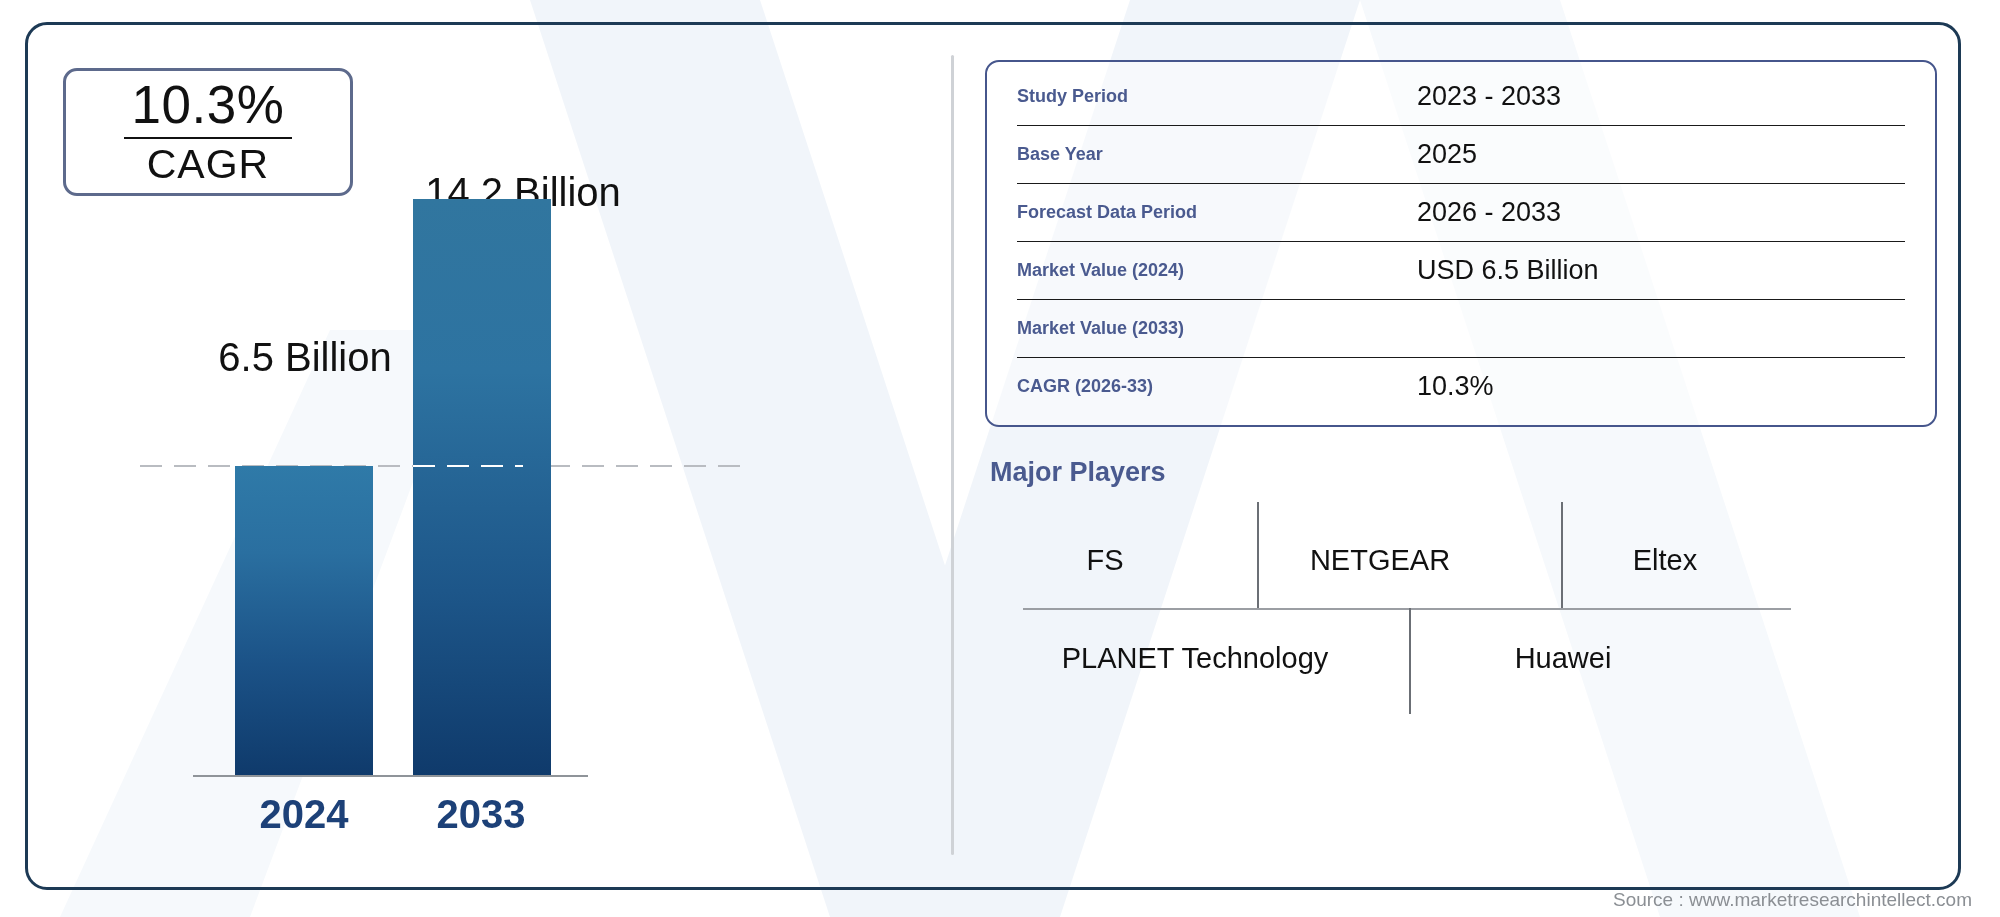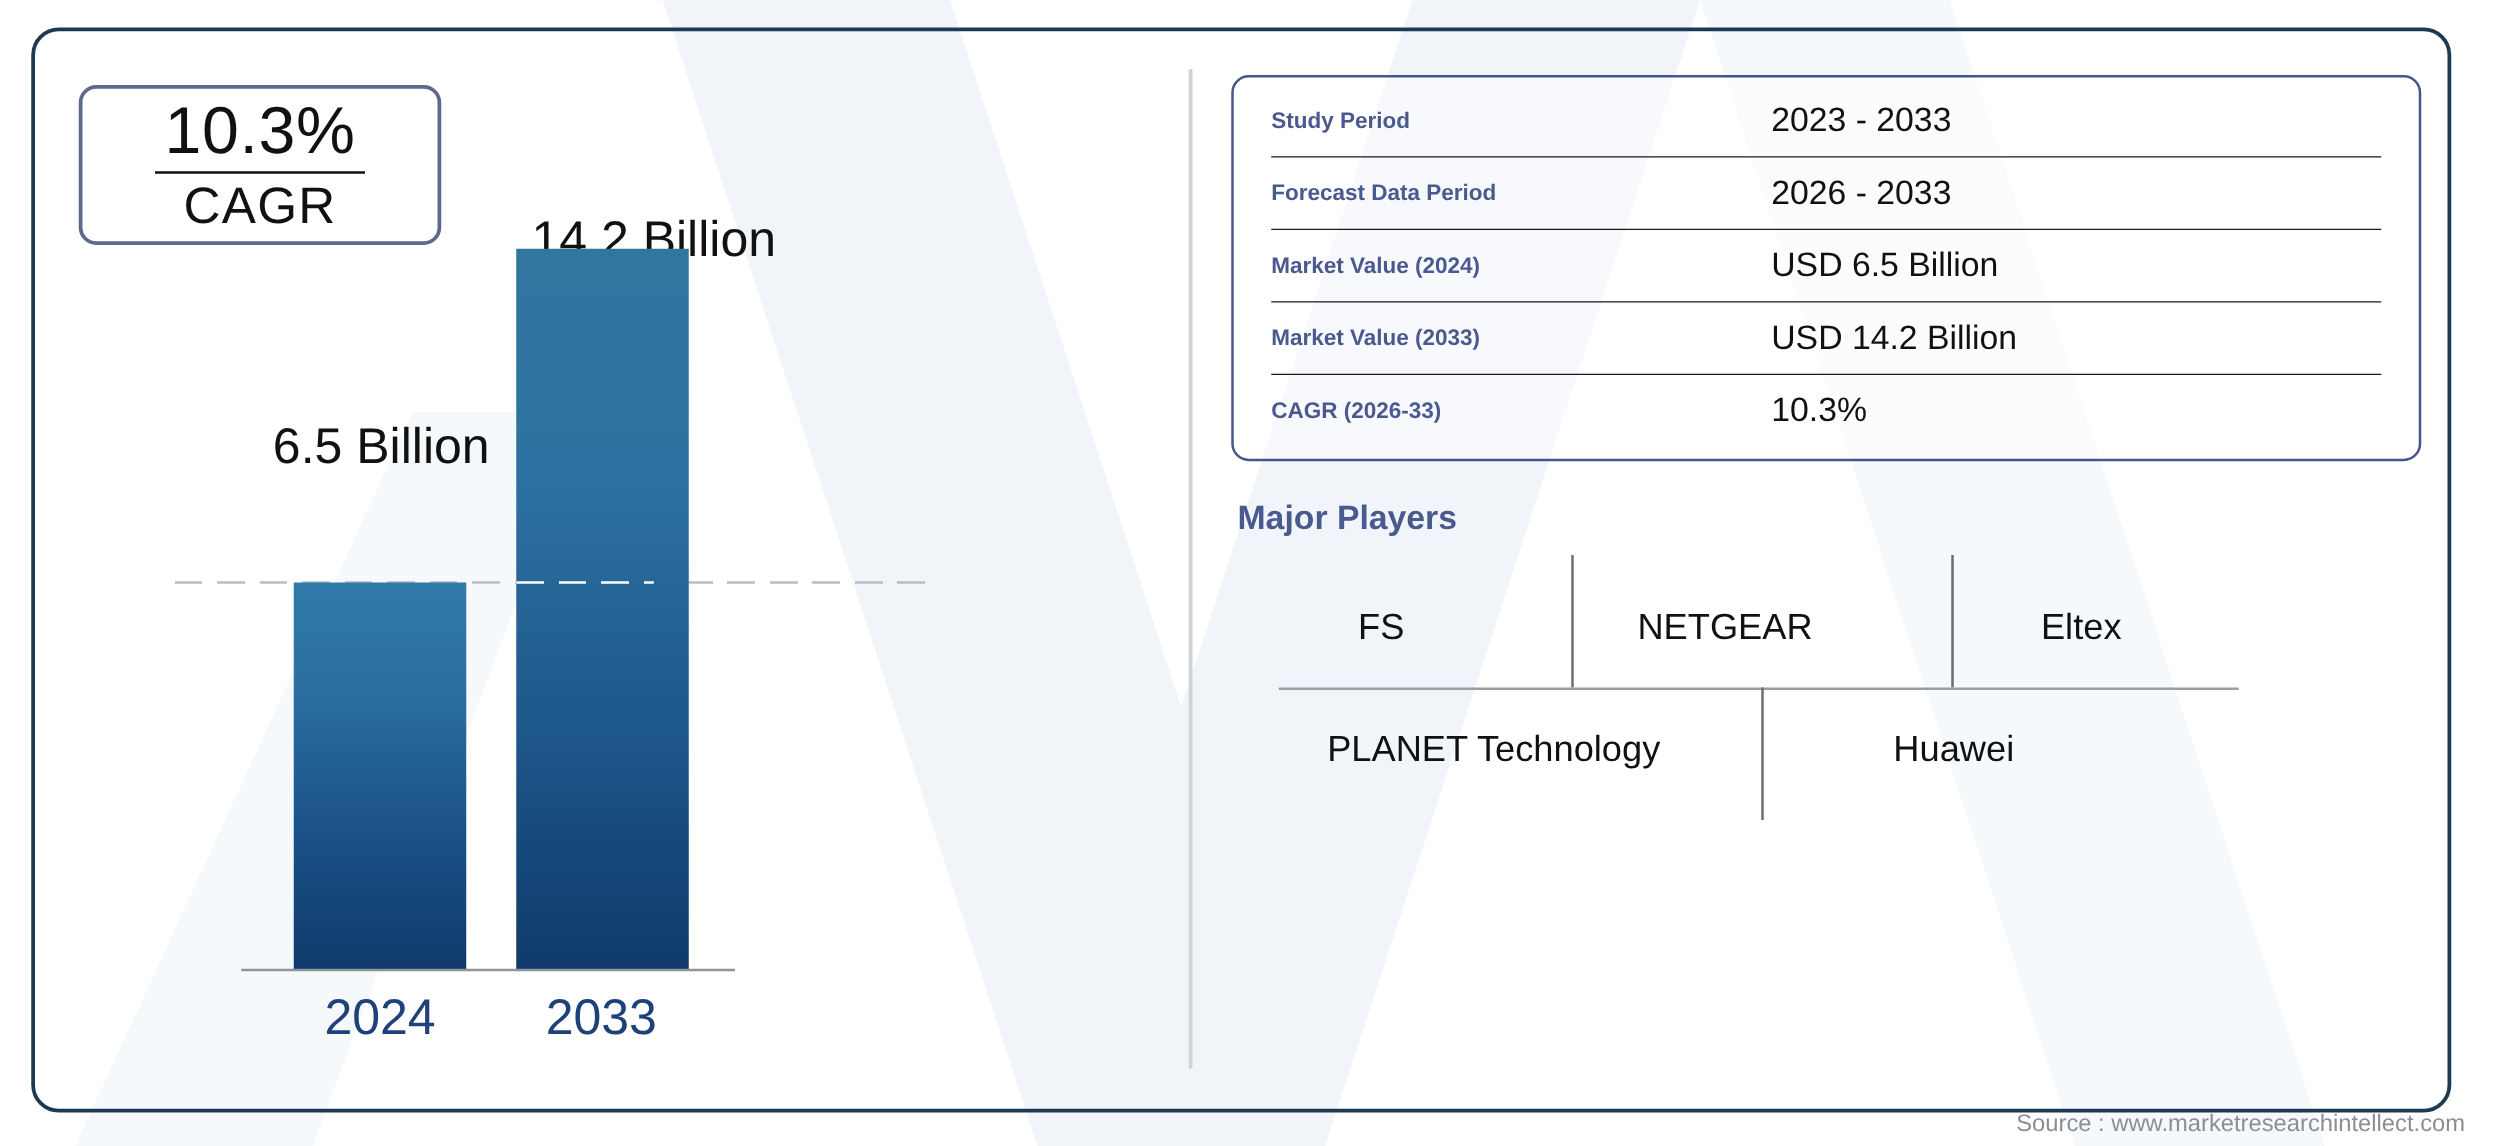--- a/index.html
+++ b/index.html
@@ -96,21 +96,21 @@
     color: #111111;
     white-space: nowrap;
     text-align: center;
   }
   .bar {
     position: absolute;
   }
   .year-label {
     position: absolute;
     font-size: 40px;
-    font-weight: normal;
+    font-weight: bold;
     color: #1d4178;
     text-align: center;
     white-space: nowrap;
   }
   #axis-line {
     position: absolute;
     left: 168px;
     top: 753px;
     width: 395px;
     height: 2px;
@@ -278,35 +278,38 @@
 
 <div id="right-panel">
 
   <div id="info-table">
 
     <div class="table-row">
       <div class="row-label">Study Period</div>
       <div class="row-value">2023 - 2033</div>
     </div>
 
+    <div class="table-row">
+      <div class="row-label">Base Year</div>
+      <div class="row-value">2025</div>
+    </div>
 
     <div class="table-row">
       <div class="row-label">Forecast Data Period</div>
       <div class="row-value">2026 - 2033</div>
     </div>
 
 
     <div class="table-row">
       <div class="row-label">Market Value (2024)</div>
       <div class="row-value">USD 6.5 Billion</div>
     </div>
 
     <div class="table-row">
       <div class="row-label">Market Value (2033)</div>
-      <div class="row-value">USD 14.2 Billion</div>
     </div>
 
     <div class="table-row">
       <div class="row-label">CAGR (2026-33)</div>
       <div class="row-value">10.3%</div>
     </div>
 
   </div>
 
   <div id="players-heading">Major Players</div>

